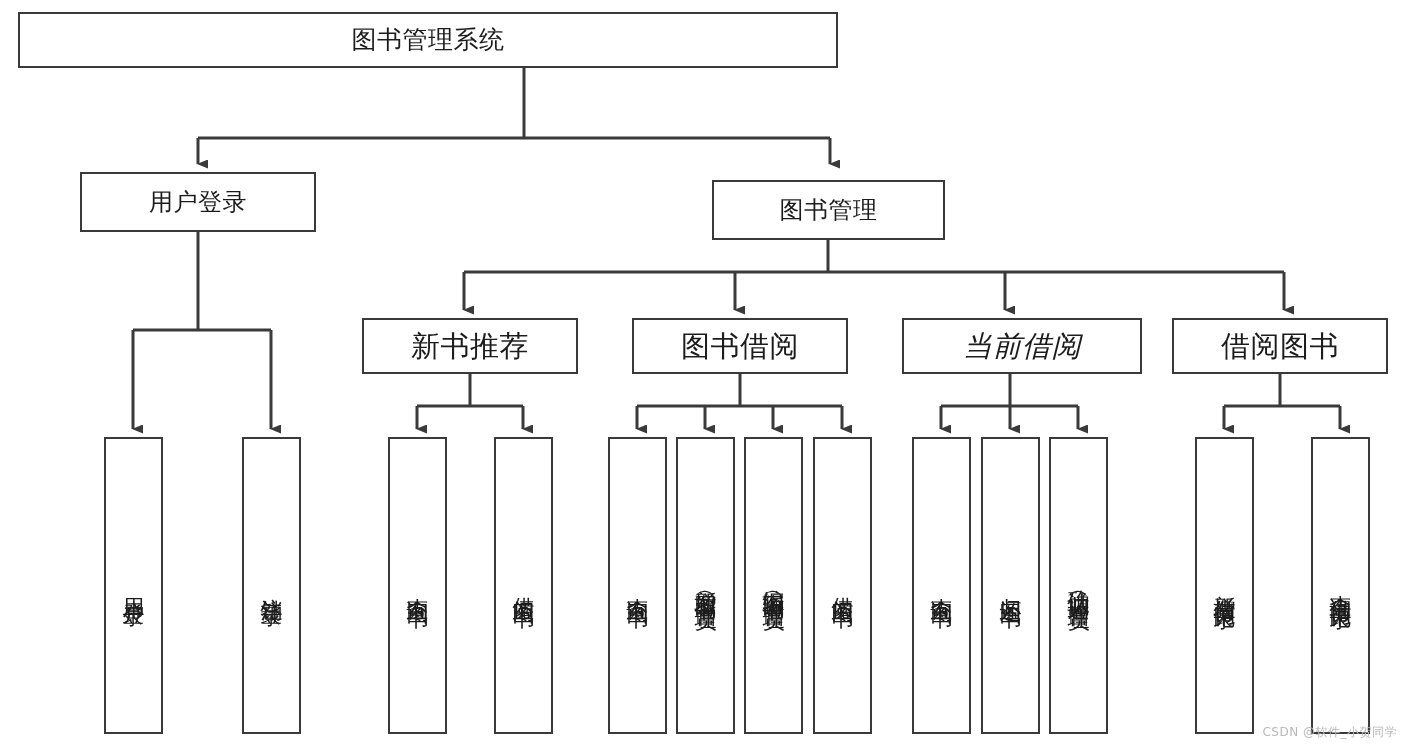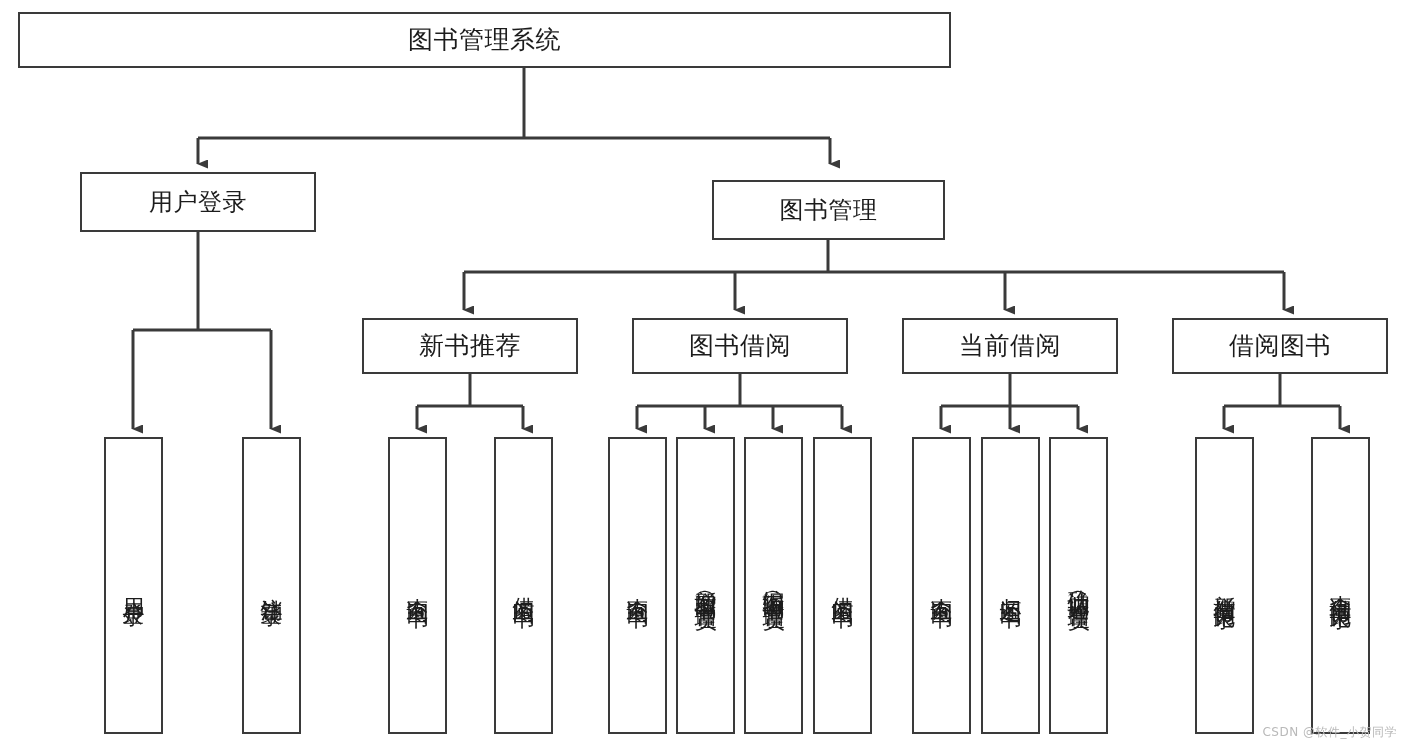--- a/index.html
+++ b/index.html
@@ -39,21 +39,21 @@
     overflow: hidden;
   }
   .node-label {
     color: #1c1c1c;
     letter-spacing: 0.5px;
     white-space: nowrap;
     line-height: 1.12;
   }
   .node-root .node-label { font-size: 25px; }
   .node-l2 .node-label { font-size: 24px; }
-  .node-l3 .node-label { font-size: 25px; }
+  .node-l3 .node-label { font-size: 29px; }
   .node-leaf {
     align-items: center;
     justify-content: center;
   }
   .node-leaf .node-label {
     font-size: 22px;
     writing-mode: vertical-rl;
     text-orientation: upright;
     letter-spacing: 3px;
     line-height: 1.0;
@@ -119,38 +119,38 @@
       <path d="M1010,406 L1010,429" marker-end="url(#arrowhead)"></path>
       <path d="M1078,406 L1078,429" marker-end="url(#arrowhead)"></path>
 
       <path d="M1280,374 L1280,406"></path>
       <path d="M1224,406 L1340,406"></path>
       <path d="M1224,406 L1224,429" marker-end="url(#arrowhead)"></path>
       <path d="M1340,406 L1340,429" marker-end="url(#arrowhead)"></path>
     </g>
   </svg>
 
-  <div class="node-box node-root" style="left:18px; top:12px; width:933px; height:56px;">
+  <div class="node-box node-root" style="left:18px; top:12px; width:820px; height:56px;">
     <span class="node-label">图书管理系统</span>
   </div>
 
   <div class="node-box node-l2" style="left:80px; top:172px; width:236px; height:60px;">
     <span class="node-label">用户登录</span>
   </div>
   <div class="node-box node-l2" style="left:712px; top:180px; width:233px; height:60px;">
     <span class="node-label">图书管理</span>
   </div>
 
   <div class="node-box node-l3" style="left:362px; top:318px; width:216px; height:56px;">
     <span class="node-label">新书推荐</span>
   </div>
   <div class="node-box node-l3" style="left:632px; top:318px; width:216px; height:56px;">
     <span class="node-label">图书借阅</span>
   </div>
-  <div class="node-box node-l3" style="left:902px; top:318px; width:216px; height:56px;">
+  <div class="node-box node-l3" style="left:902px; top:318px; width:240px; height:56px;font-style:italic;">
     <span class="node-label">当前借阅</span>
   </div>
   <div class="node-box node-l3" style="left:1172px; top:318px; width:216px; height:56px;">
     <span class="node-label">借阅图书</span>
   </div>
 
   <div class="node-box node-leaf" style="left:104px; top:437px; width:59px; height:297px;">
     <span class="node-label">用户登录</span>
   </div>
   <div class="node-box node-leaf" style="left:242px; top:437px; width:59px; height:297px;">

